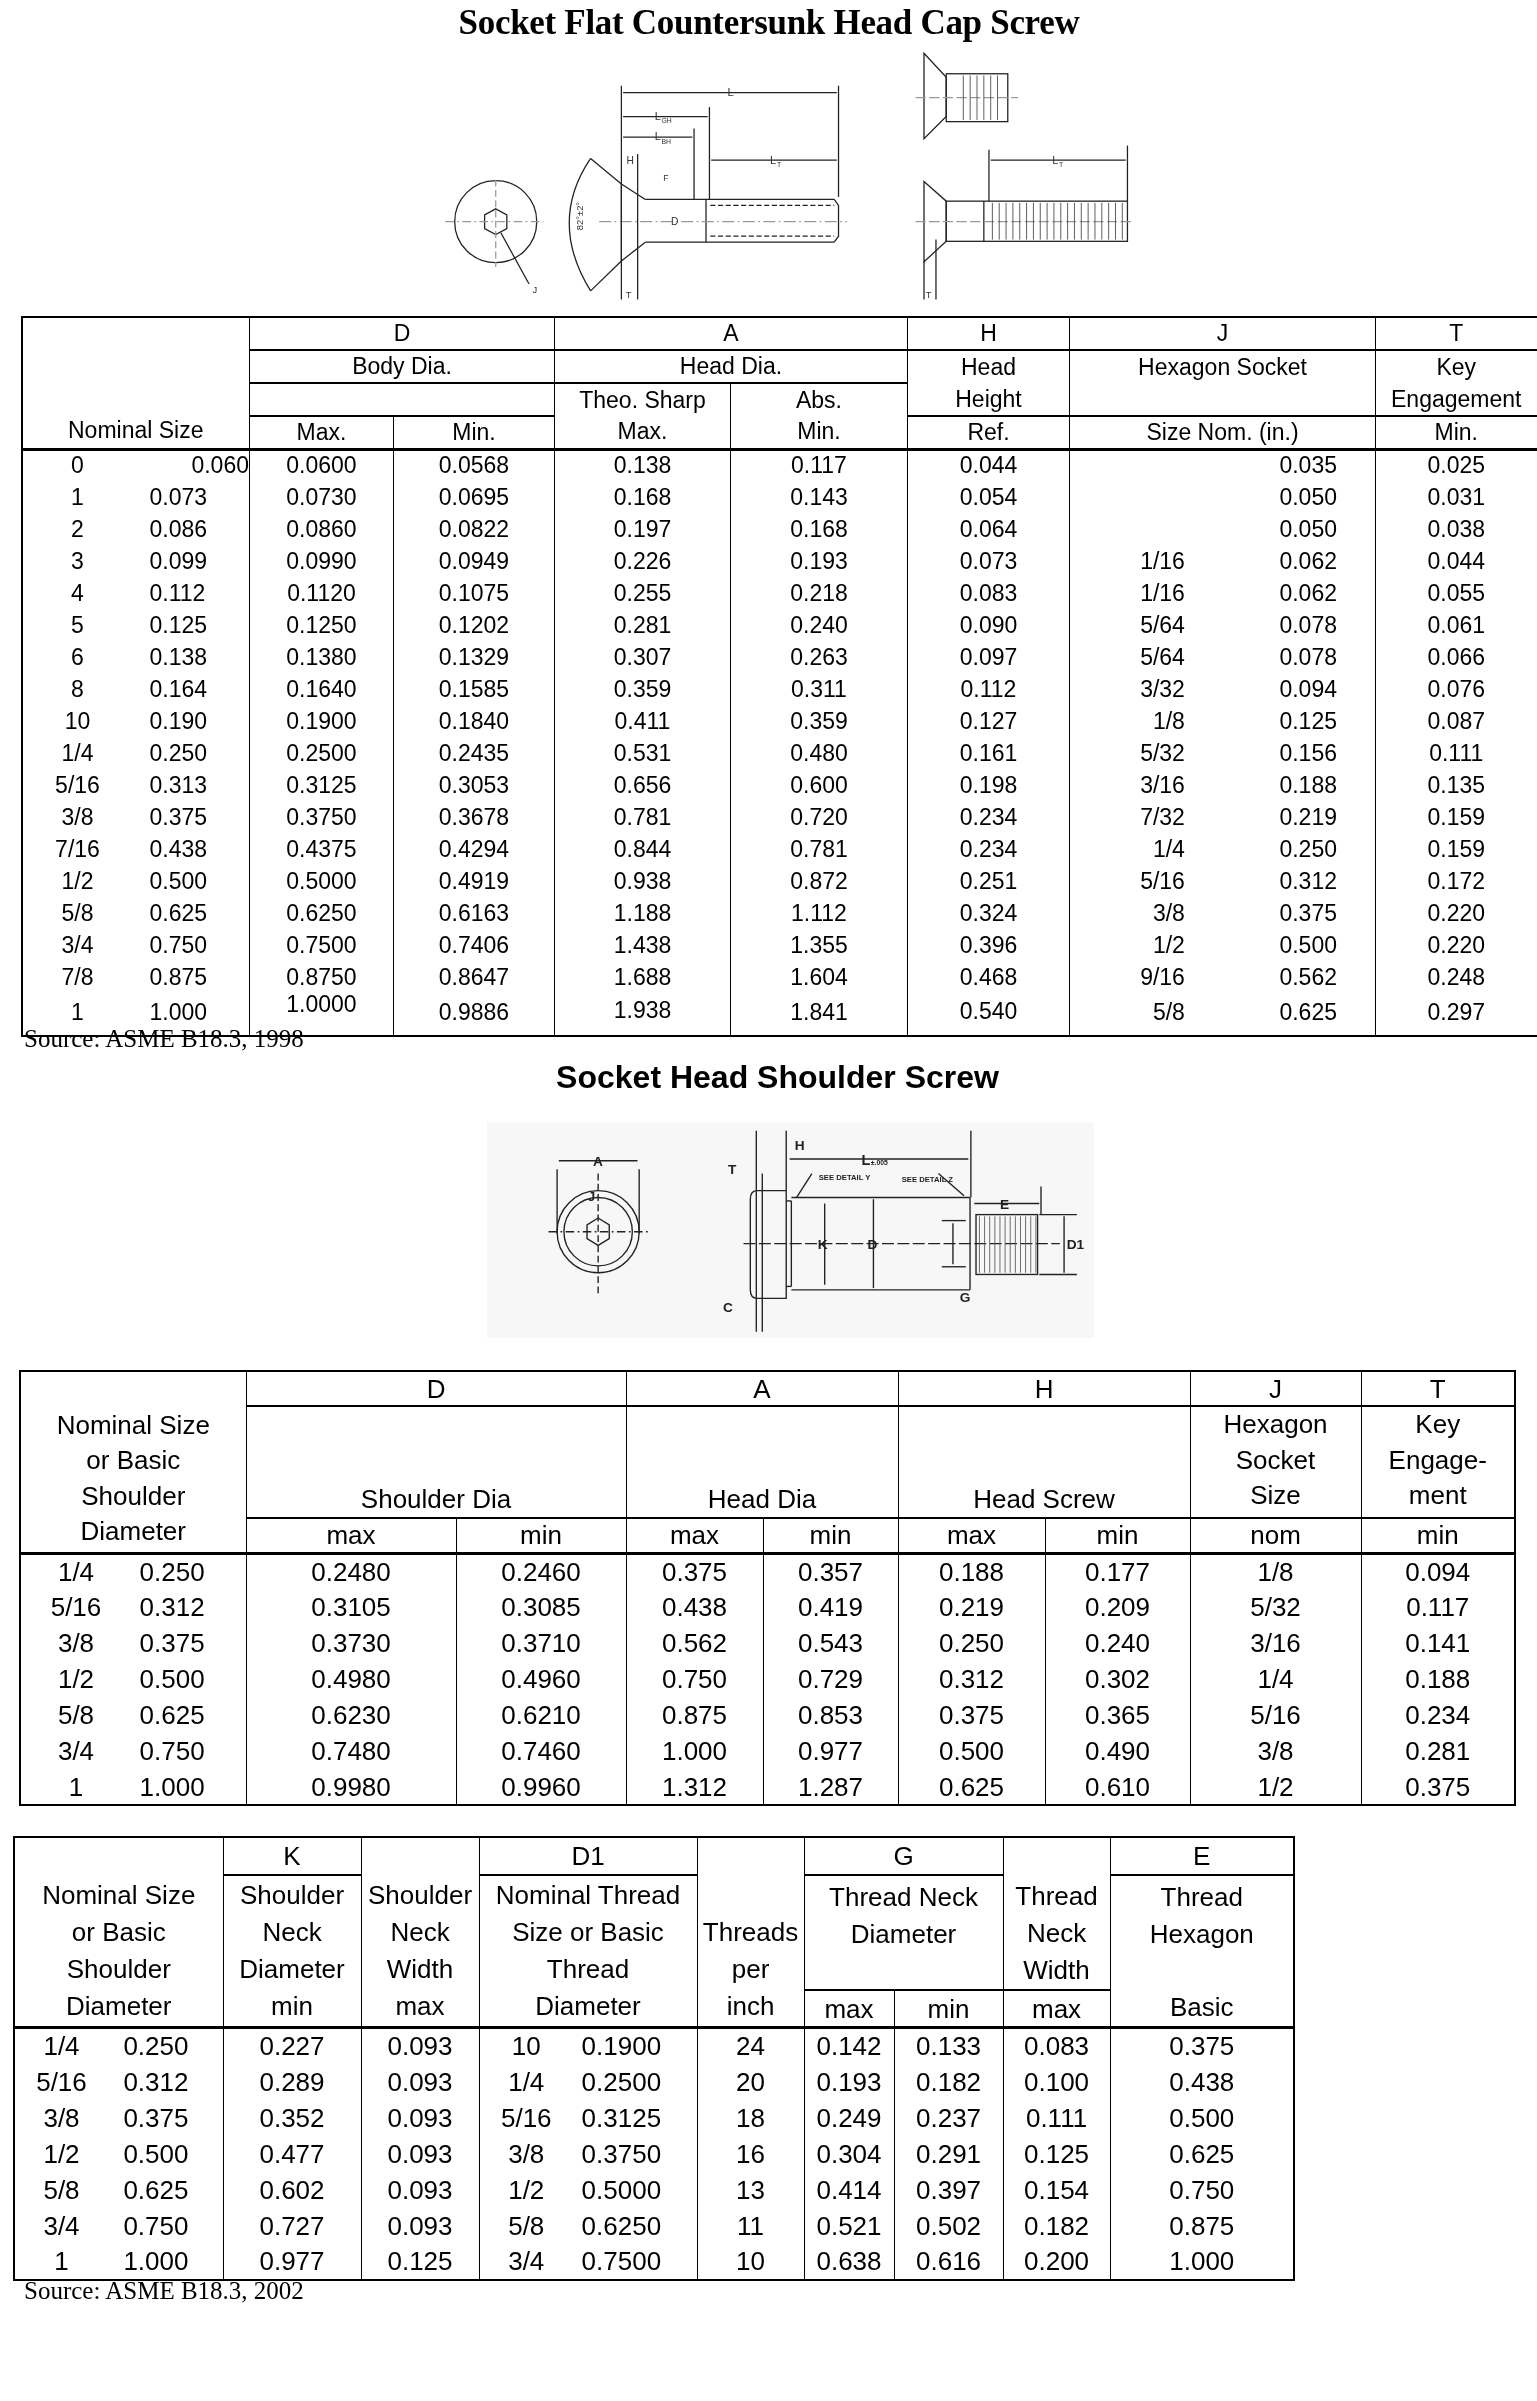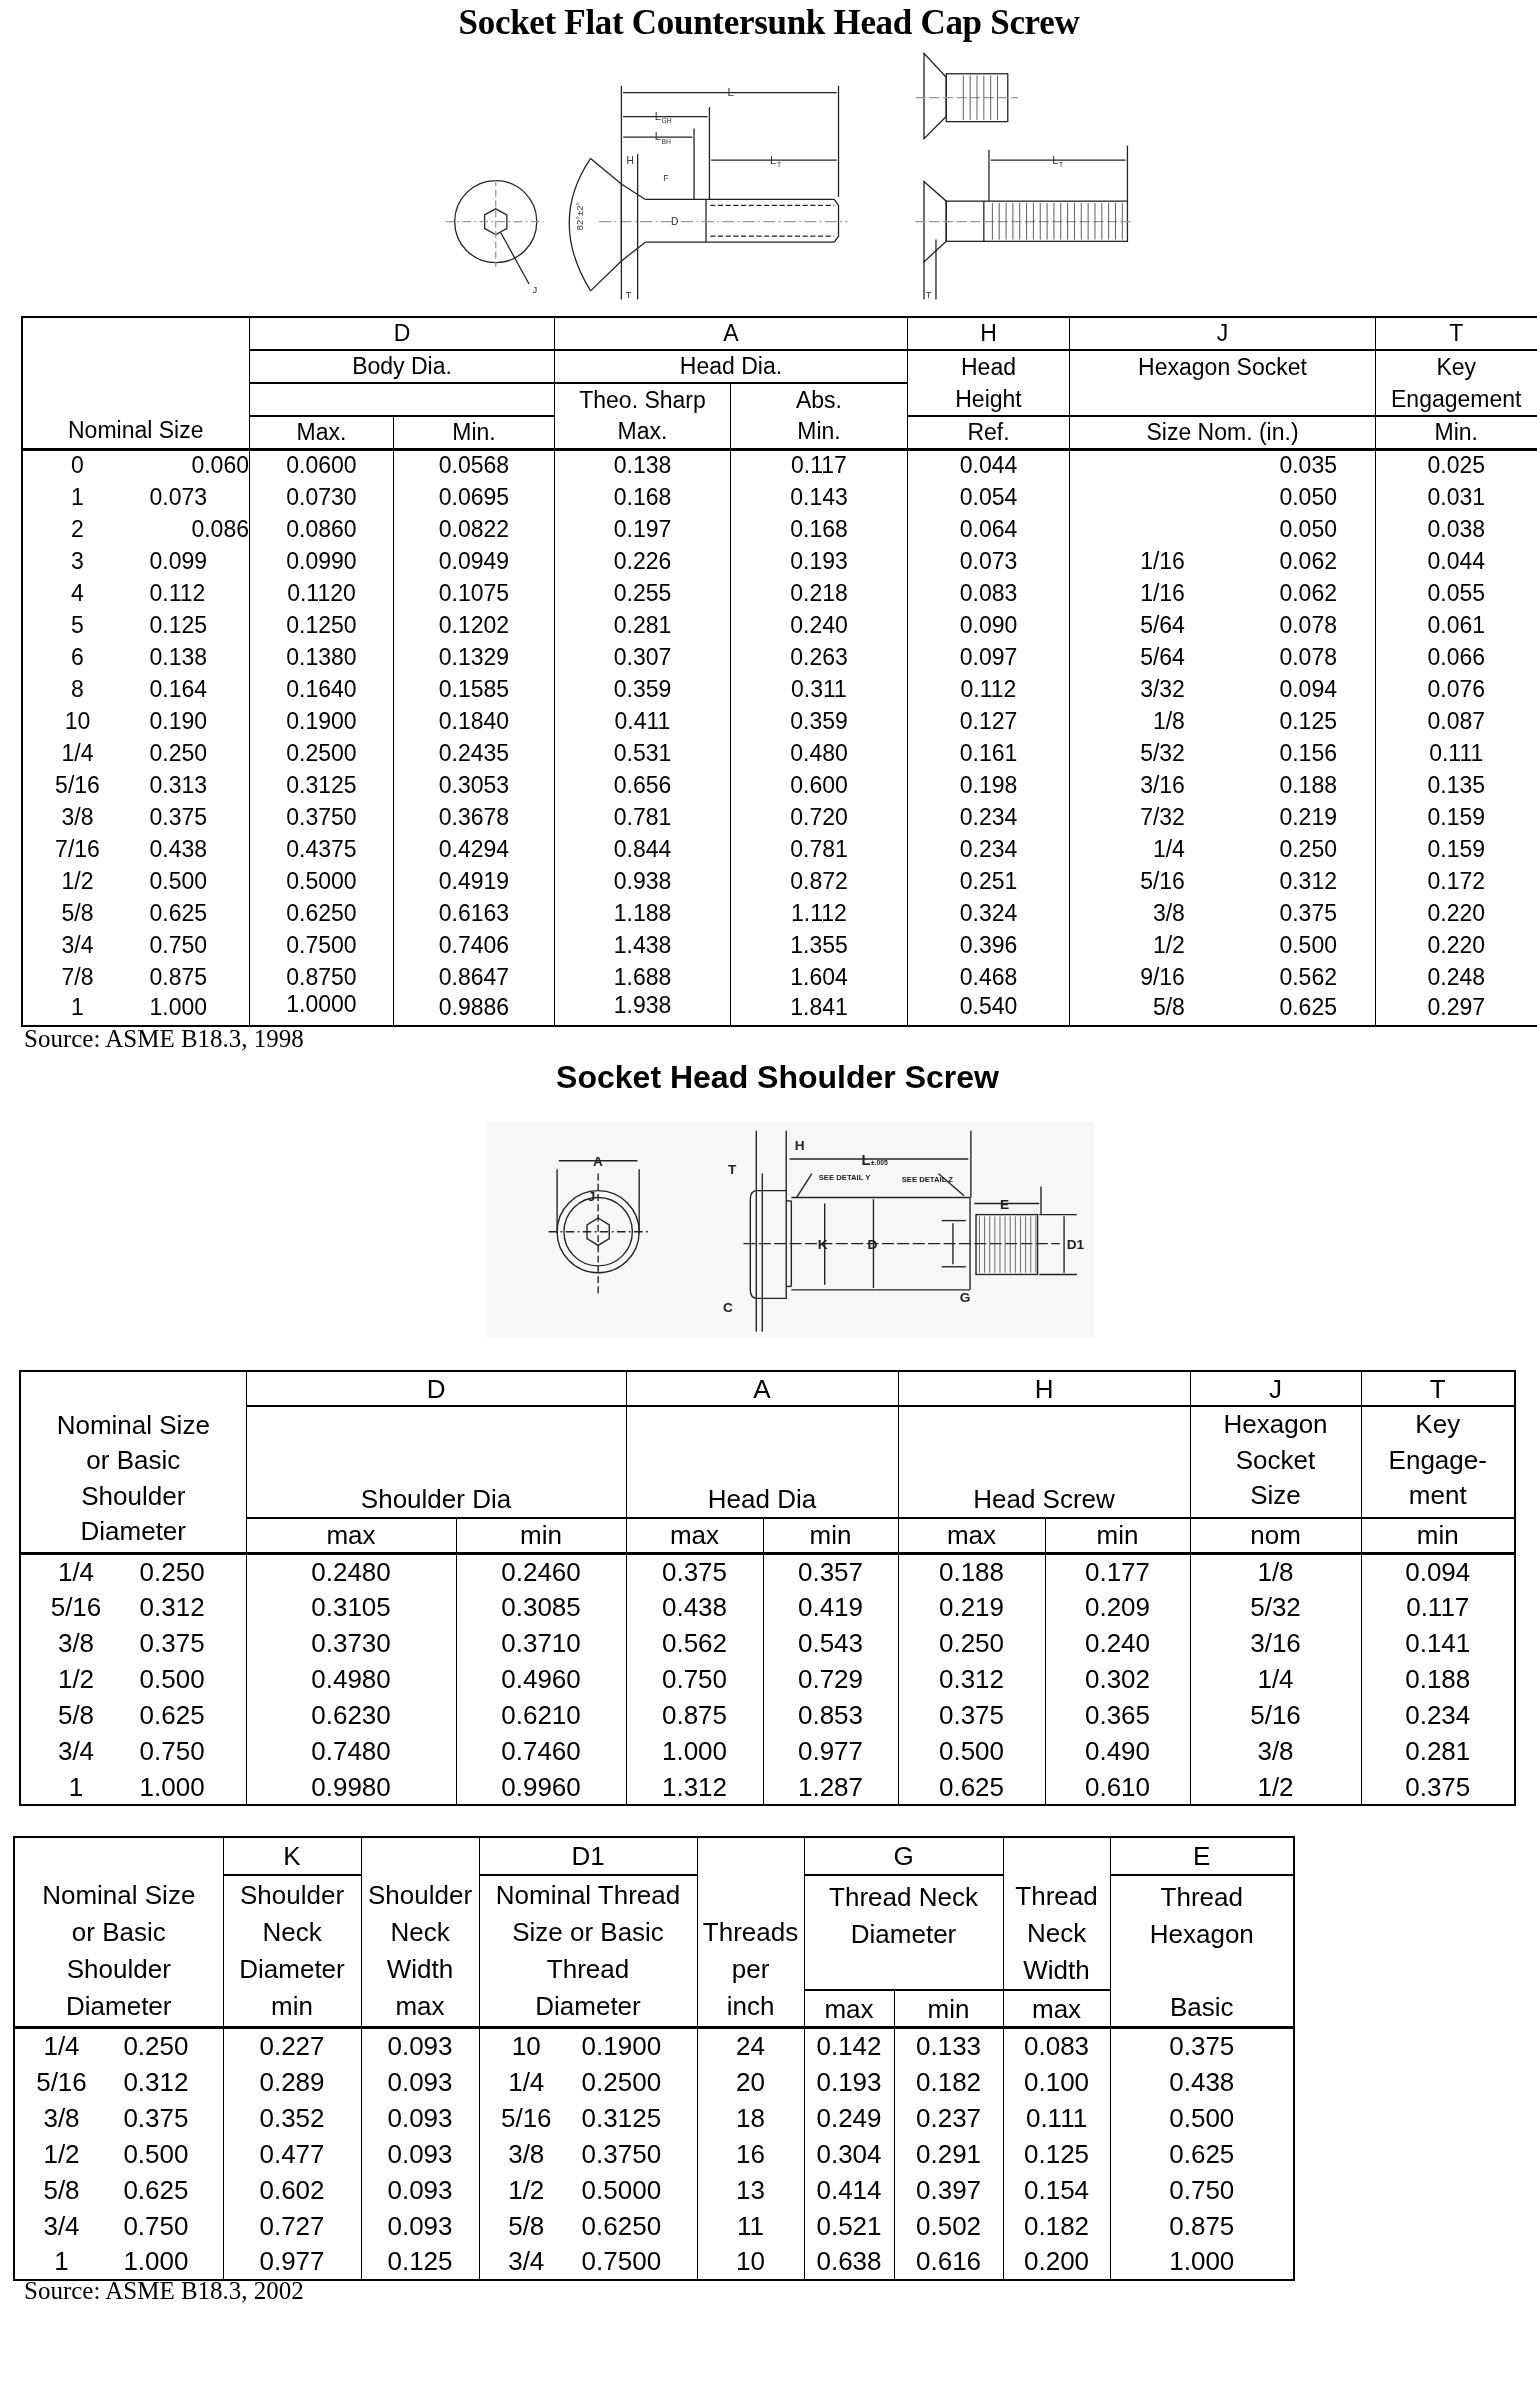--- a/index.html
+++ b/index.html
@@ -186,21 +186,21 @@
         <td class="br">0.0695</td>
         <td class="br">0.168</td>
         <td class="br">0.143</td>
         <td class="br">0.054</td>
         <td style="text-align:right;padding-right:8.6px"></td>
         <td class="br" style="text-align:right;padding-right:38px">0.050</td>
         <td>0.031</td>
       </tr>
       <tr style="height:32px">
         <td>2</td>
-        <td class="br" style="text-align:right;padding-left:17px">0.086</td>
+        <td class="br" style="text-align:left;padding-left:17px">0.086</td>
         <td class="br">0.0860</td>
         <td class="br">0.0822</td>
         <td class="br">0.197</td>
         <td class="br">0.168</td>
         <td class="br">0.064</td>
         <td style="text-align:right;padding-right:8.6px"></td>
         <td class="br" style="text-align:right;padding-right:38px">0.050</td>
         <td>0.038</td>
       </tr>
       <tr style="height:32px">
@@ -367,21 +367,21 @@
         <td class="br">1.688</td>
         <td class="br">1.604</td>
         <td class="br">0.468</td>
         <td style="text-align:right;padding-right:8.6px">9/16</td>
         <td class="br" style="text-align:right;padding-right:38px">0.562</td>
         <td>0.248</td>
       </tr>
       <tr style="height:32px">
         <td style="padding-bottom:2.6px;">1</td>
         <td class="br" style="padding-bottom:2.6px;text-align:left;padding-left:17px">1.000</td>
-        <td class="br" style="padding-bottom:9px;">1.0000</td>
+        <td class="br" style="padding-bottom:19px;">1.0000</td>
         <td class="br" style="padding-bottom:2.6px;">0.9886</td>
         <td class="br" style="padding-bottom:8px;">1.938</td>
         <td class="br" style="padding-bottom:2.6px;">1.841</td>
         <td class="br" style="padding-bottom:6px;">0.540</td>
         <td style="padding-bottom:2.6px;text-align:right;padding-right:8.6px">5/8</td>
         <td class="br" style="padding-bottom:2.6px;text-align:right;padding-right:38px">0.625</td>
         <td style="padding-bottom:2.6px;">0.297</td>
       </tr>
     </tbody>
 </table>

